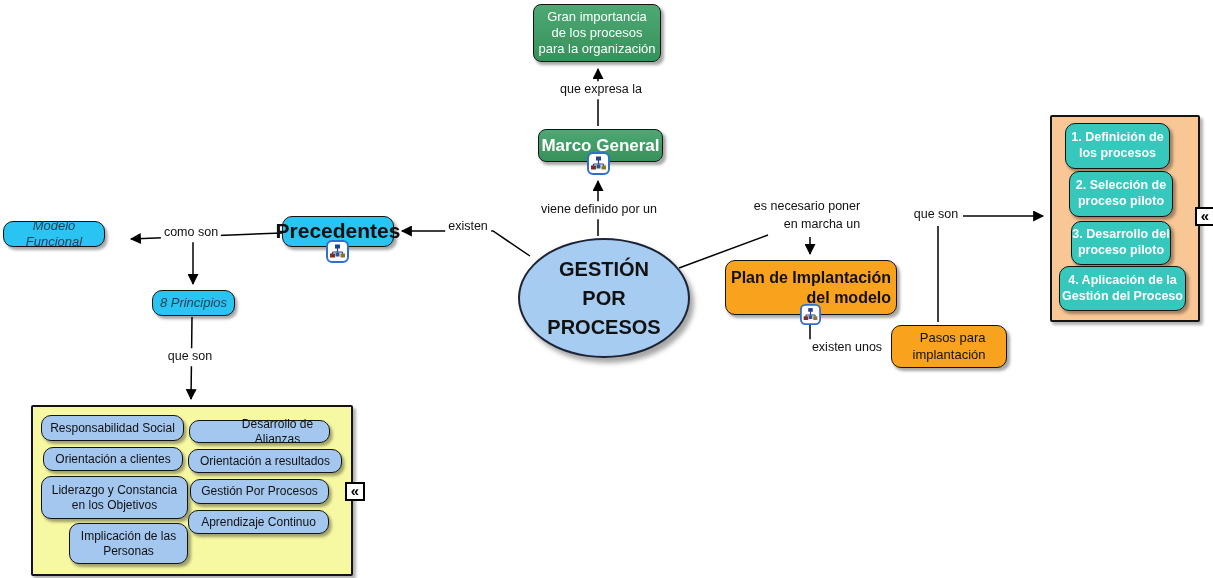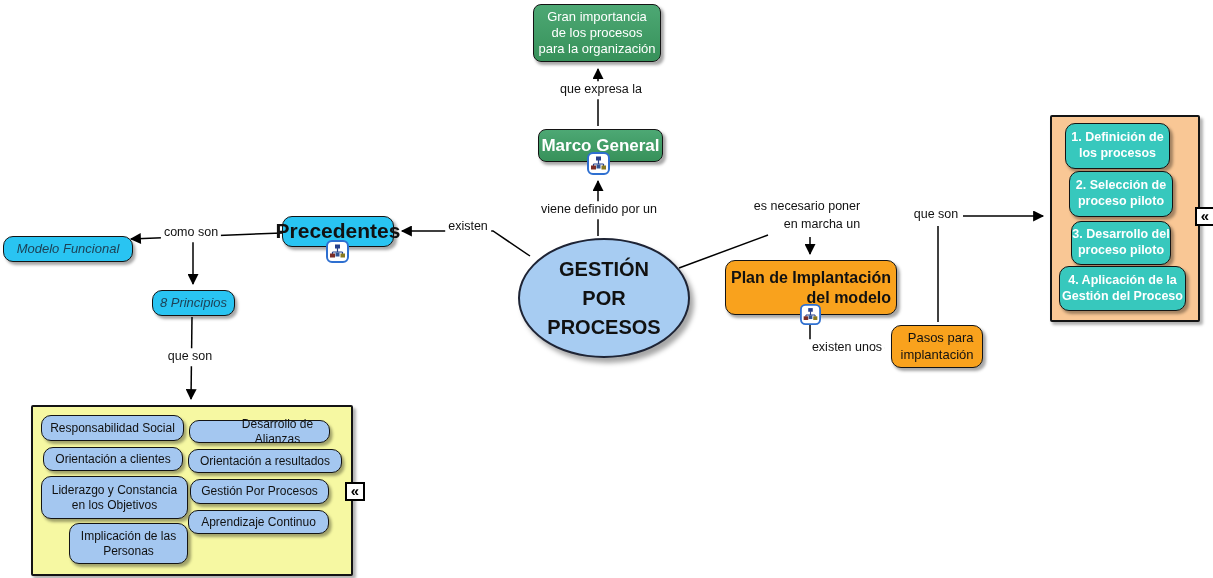--- a/index.html
+++ b/index.html
@@ -94,28 +94,28 @@
 para la organización</div>
 
   <div class="node main-ellipse" style="left:518px;top:238px;width:172px;height:120px;">GESTIÓN
 POR
 PROCESOS</div>
 
   <div class="node green marco" style="left:538px;top:129px;width:125px;height:33px;">Marco General</div>
 
   <div class="node cyan precedentes" style="left:282px;top:216px;width:112px;height:31px;">Precedentes</div>
 
-  <div class="node cyan italic-node" style="left:3px;top:236px;width:130px;height:26px;font-style:italic;">Modelo Funcional</div>
+  <div class="node cyan italic-node" style="left:3px;top:221px;width:102px;height:26px;font-style:italic;">Modelo Funcional</div>
 
   <div class="node cyan italic-node" style="left:152px;top:290px;width:83px;height:26px;">8 Principios</div>
 
   <div class="node orange plan" style="left:725px;top:260px;width:172px;height:55px;">Plan de Implantación
 del modelo</div>
 
-  <div class="node orange pasos" style="left:891px;top:325px;width:92px;height:43px;">Pasos para
+  <div class="node orange pasos" style="left:891px;top:325px;width:116px;height:43px;">Pasos para
 implantación</div>
 
   <div class="container-box yellow" style="left:31px;top:405px;width:322px;height:171px;"></div>
   <div class="node principle" style="left:41px;top:415px;width:143px;height:26px;">Responsabilidad Social</div>
   <div class="node principle" style="left:43px;top:447px;width:140px;height:24px;">Orientación a clientes</div>
   <div class="node principle" style="left:41px;top:476px;width:147px;height:43px;">Liderazgo y Constancia
 en los Objetivos</div>
   <div class="node principle" style="left:69px;top:523px;width:119px;height:41px;">Implicación de las
 Personas</div>
   <div class="node principle" style="left:189px;top:420px;width:141px;height:23px;padding-left:36px;">Desarrollo de Alianzas</div>

